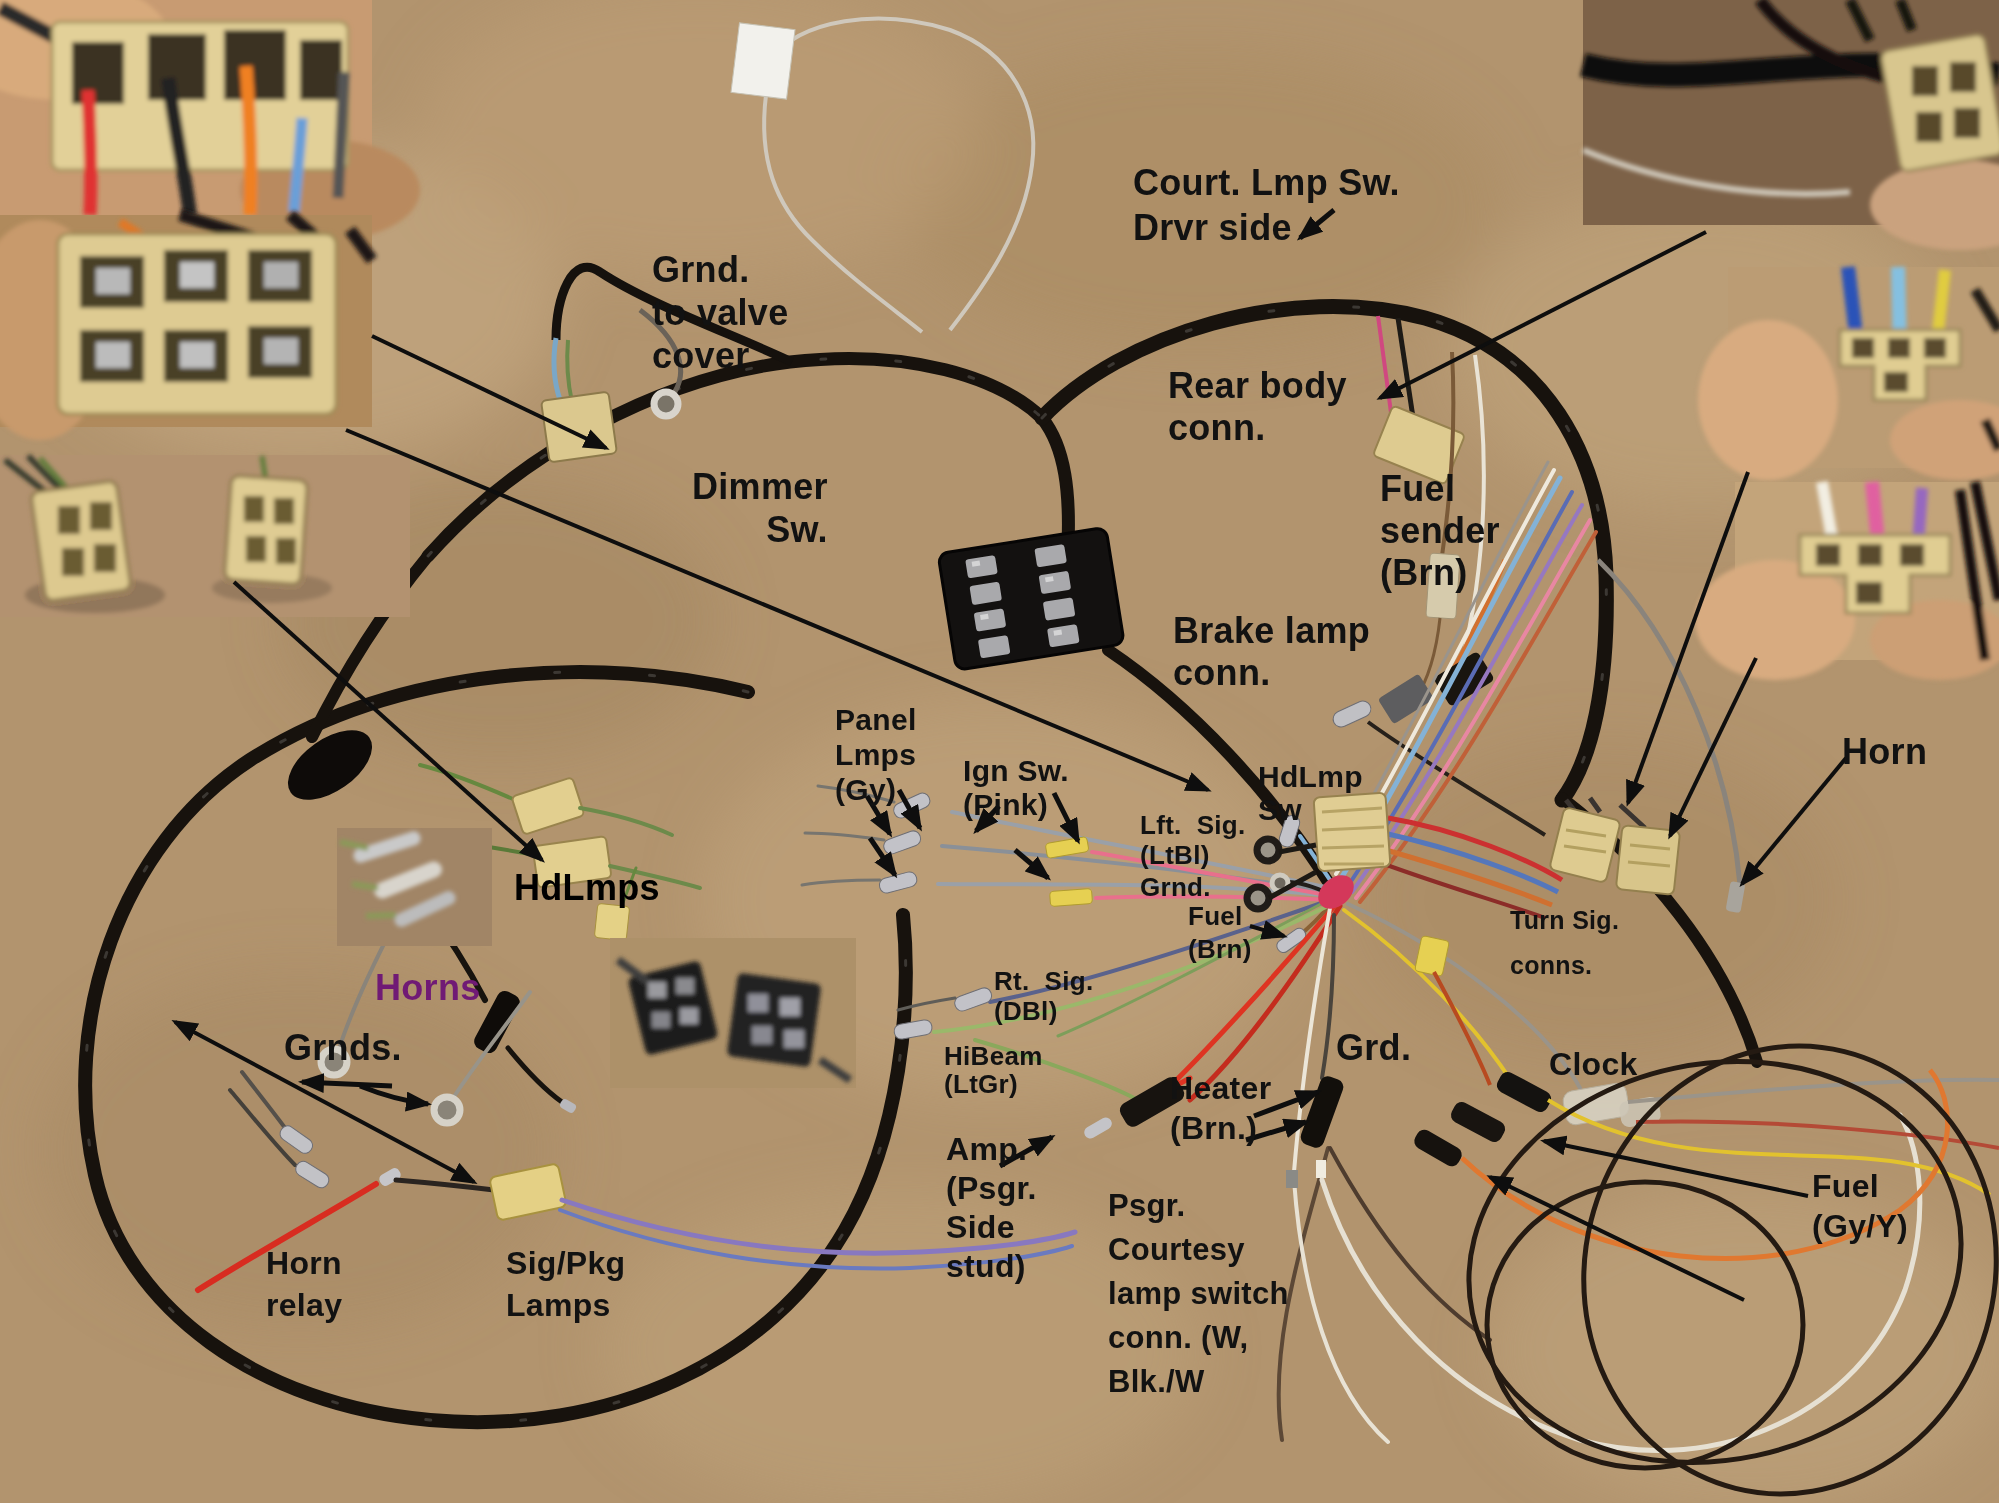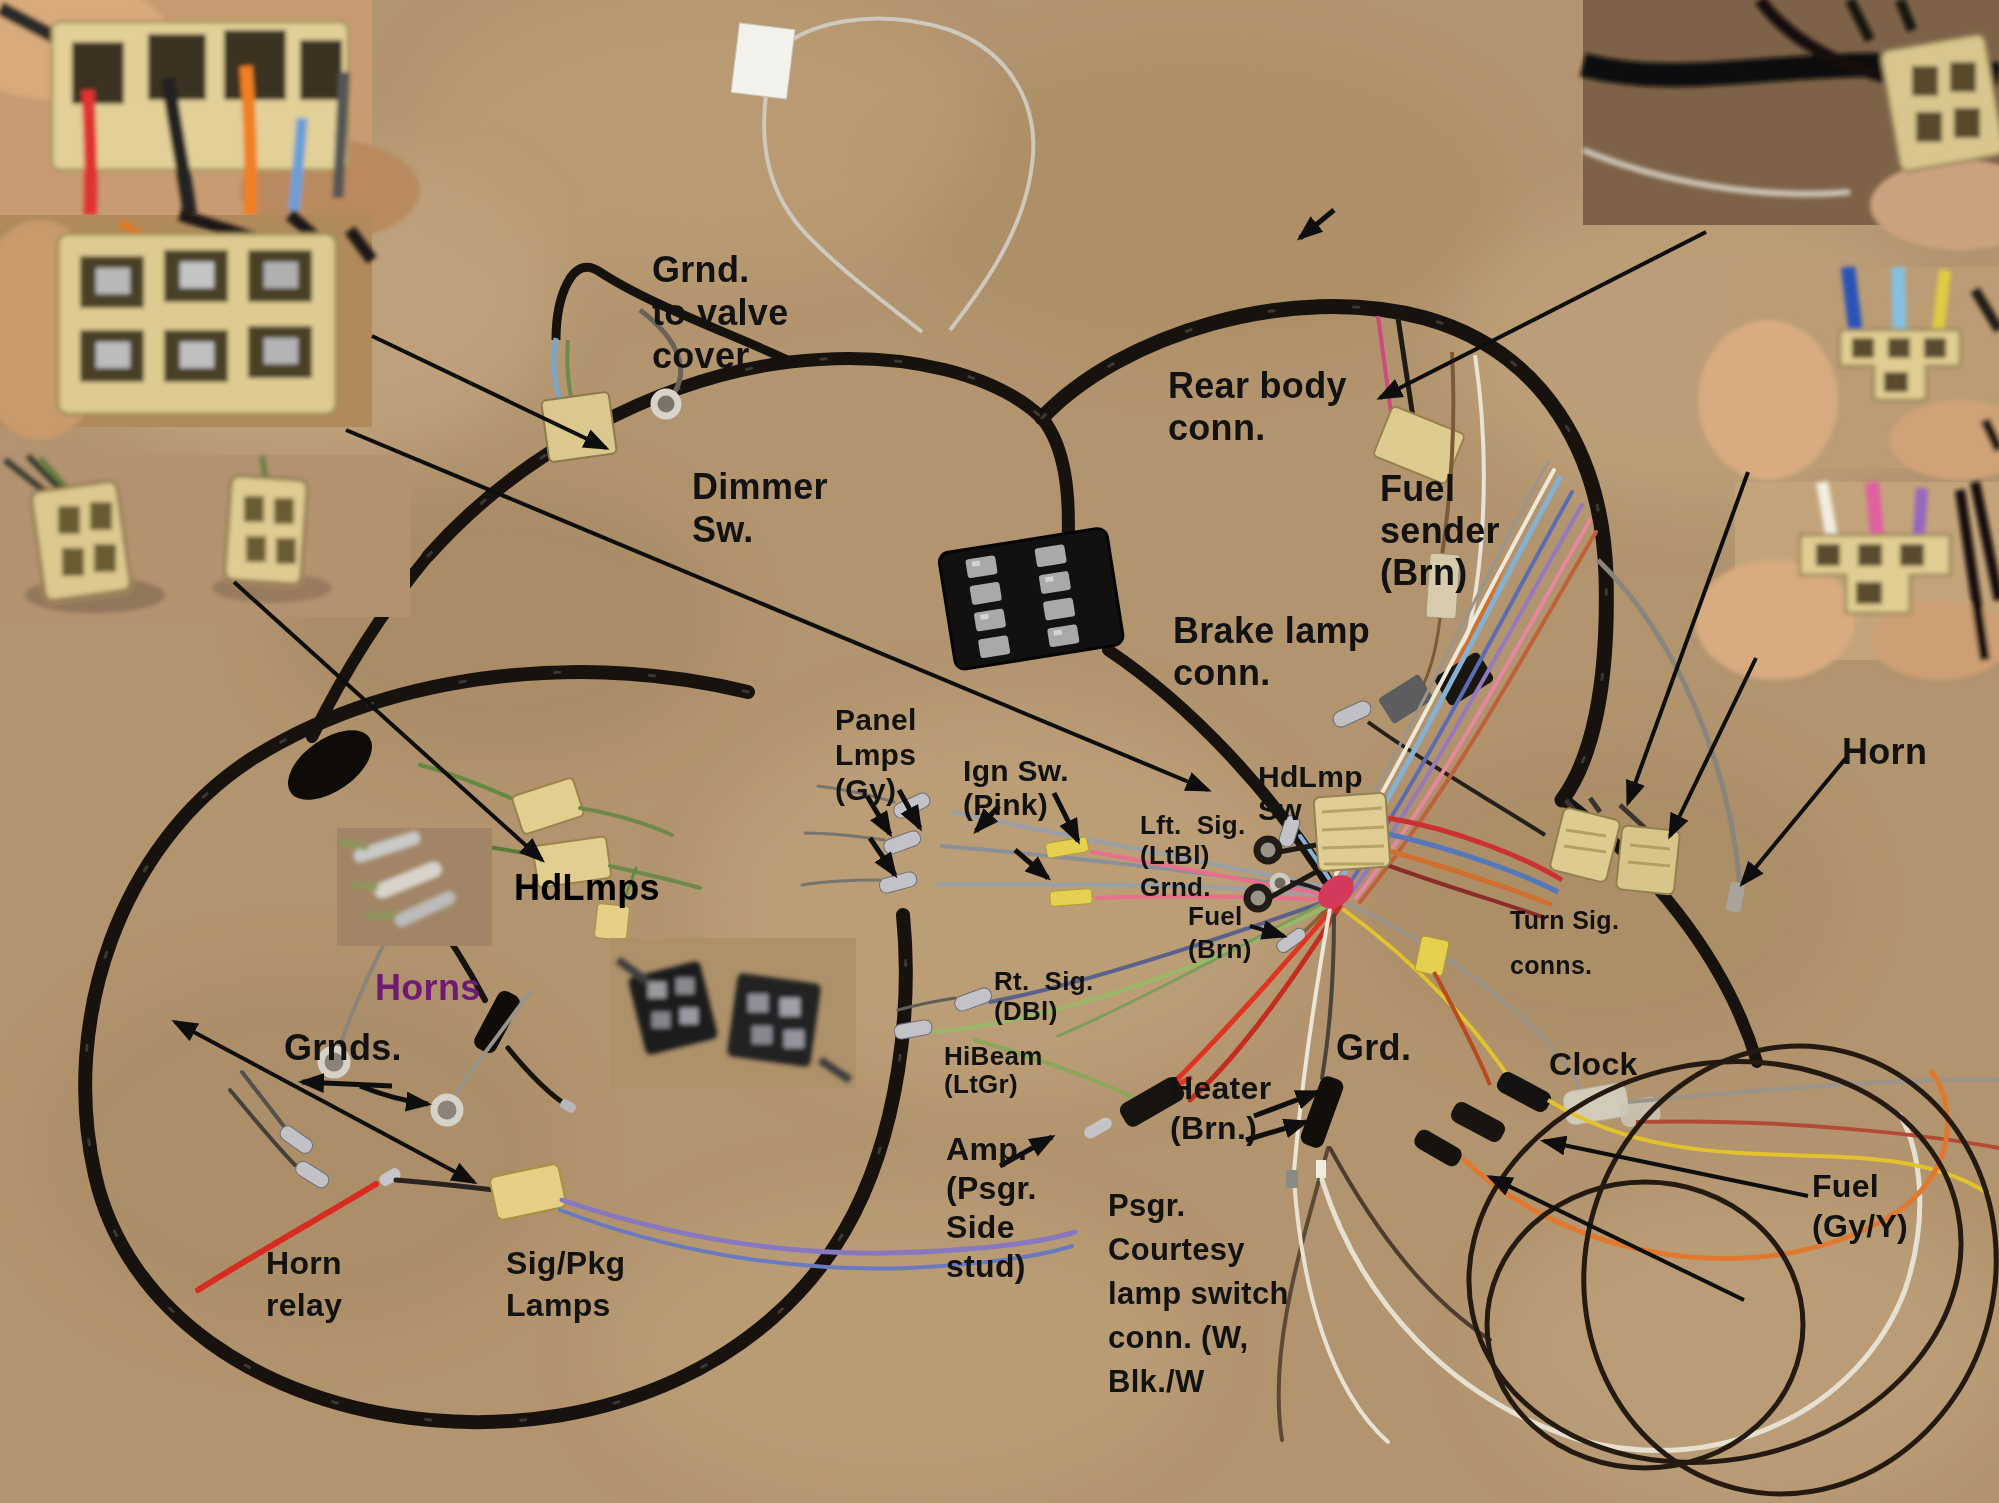--- a/index.html
+++ b/index.html
@@ -411,24 +411,25 @@
     <path d="M 1246,1140 L 1306,1122" marker-end="url(#ah)" stroke-width="5"></path>
     <path d="M 1000,1166 L 1052,1137" marker-end="url(#ah)" stroke-width="5"></path>
     <path d="M 1808,1196 L 1544,1141" marker-end="url(#ah)"></path>
     <path d="M 1744,1300 L 1490,1177" marker-end="url(#ah)"></path>
     <path d="M 1250,926 L 1284,936" marker-end="url(#ah)" stroke-width="4"></path>
   </g>
 </svg>
 
 <div id="labels">
       <div class="lbl" style="left: 652px; top: 248px; font-size: 36px; line-height: 43px; color: rgb(18, 18, 18);"><div>Grnd.</div><div>to valve</div><div>cover</div></div>
+      <div class="lbl" style="left: 1133px; top: 160px; font-size: 36px; line-height: 45px; color: rgb(18, 18, 18);"><div>Court. Lmp Sw.</div><div>Drvr side</div></div>
       <div class="lbl" style="left: 1168px; top: 365px; font-size: 36px; line-height: 42px; color: rgb(18, 18, 18);"><div>Rear body</div><div>conn.</div></div>
       <div class="lbl" style="left: 1380px; top: 468px; font-size: 36px; line-height: 42px; color: rgb(18, 18, 18);"><div>Fuel</div><div>sender</div><div>(Brn)</div></div>
       <div class="lbl" style="left: 1173px; top: 610px; font-size: 36px; line-height: 42px; color: rgb(18, 18, 18);"><div>Brake lamp</div><div>conn.</div></div>
-      <div class="lbl" style="left: 692px; top: 465px; font-size: 36px; line-height: 43px; color: rgb(18, 18, 18);"><div>Dimmer</div><div>Sw.</div></div>
+      <div class="lbl" style="left: 692px; top: 465px; font-size: 36px; line-height: 43px; color: rgb(18, 18, 18); text-align: right;"><div>Dimmer</div><div>Sw.</div></div>
       <div class="lbl" style="left: 835px; top: 702px; font-size: 30px; line-height: 35px; color: rgb(18, 18, 18);"><div>Panel</div><div>Lmps</div><div>(Gy)</div></div>
       <div class="lbl" style="left: 963px; top: 754px; font-size: 30px; line-height: 34px; color: rgb(18, 18, 18);"><div>Ign Sw.</div><div>(Pink)</div></div>
       <div class="lbl" style="left: 1258px; top: 760px; font-size: 30px; line-height: 33px; color: rgb(18, 18, 18);"><div>HdLmp</div><div>Sw</div></div>
       <div class="lbl" style="left: 1140px; top: 810px; font-size: 26px; line-height: 30px; color: rgb(18, 18, 18);"><div>Lft.  Sig.</div><div>(LtBl)</div></div>
       <div class="lbl" style="left: 1140px; top: 872px; font-size: 26px; line-height: 30px; color: rgb(18, 18, 18);"><div>Grnd.</div></div>
       <div class="lbl" style="left: 1188px; top: 900px; font-size: 26px; line-height: 33px; color: rgb(18, 18, 18);"><div>Fuel</div><div>(Brn)</div></div>
       <div class="lbl" style="left: 1842px; top: 730px; font-size: 36px; line-height: 43px; color: rgb(18, 18, 18);"><div>Horn</div></div>
       <div class="lbl" style="left: 1510px; top: 898px; font-size: 25px; line-height: 45px; color: rgb(18, 18, 18);"><div>Turn Sig.</div><div>conns.</div></div>
       <div class="lbl" style="left: 514px; top: 866px; font-size: 36px; line-height: 43px; color: #000000;"><div>HdLmps</div></div>
       <div class="lbl" style="left: 375px; top: 966px; font-size: 36px; line-height: 43px; color: #701a75;"><div>Horns</div></div>

